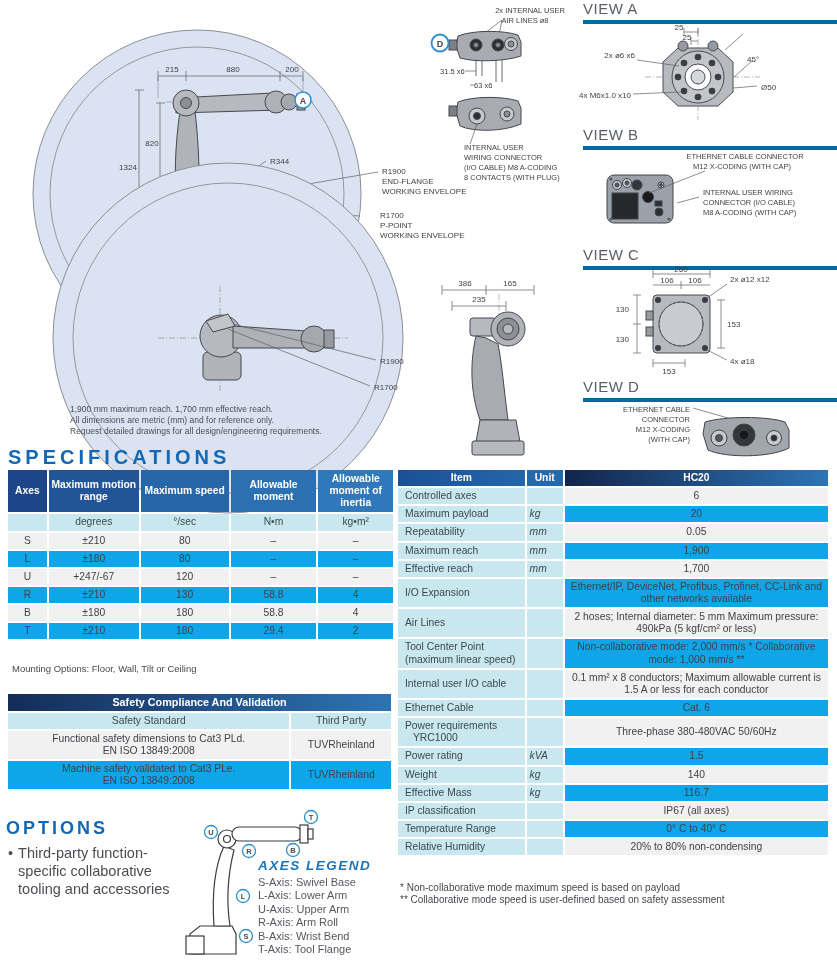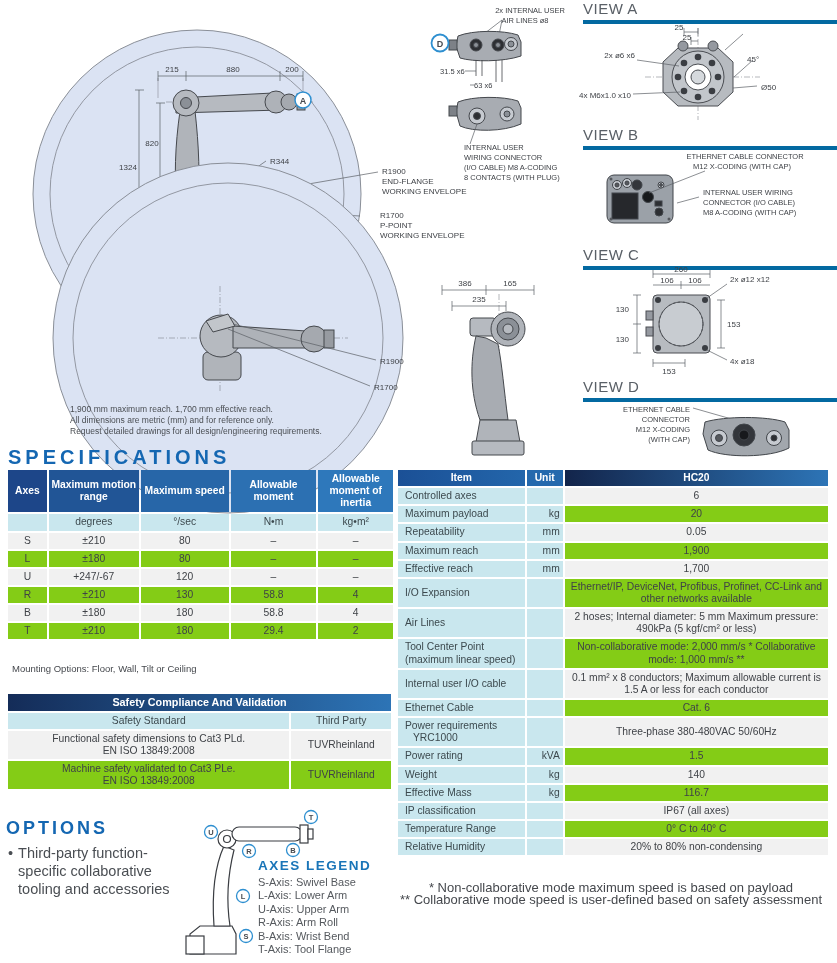--- a/index.html
+++ b/index.html
@@ -17,32 +17,32 @@
   .notes{font-size:8.5px;line-height:11px;color:#4a4e53;}
   .sec-title{font-size:20px;font-weight:bold;letter-spacing:4px;color:#1467b2;}
   .opt-title{font-size:18px;font-weight:bold;letter-spacing:3px;color:#1467b2;}
   table{border-collapse:separate;border-spacing:2px;table-layout:fixed;}
   td,th{font-size:10.3px;line-height:1.18;padding:2px 3px;vertical-align:middle;}
   th{color:#fff;font-weight:bold;text-align:center;}
   .axes-t th{padding:3px 2px;}
   .h1{background:#1d4689;}.h2{background:#215596;}.h3{background:#2766a8;}
   .h4{background:#2c70b2;}.h5{background:#2e78bb;}
   .cyan{background:#c9e7ee;color:#3c494e;text-align:center;}
-  .r0{background:#f1f1f1;}.r1{background:#84cc16;}
+  .r0{background:#f1f1f1;}.r1{background:#0ea5e9;}
   td.ct{text-align:center;}
   .spec-t td.item{background:#c9e7ee;color:#3c494e;text-align:left;padding-left:7px;}
-  .spec-t td.unit{background:#c9e7ee;color:#3c494e;text-align:right;}
+  .spec-t td.unit{background:#c9e7ee;color:#3c494e;text-align:left;font-style:italic;}
   .spec-t td.val{text-align:center;}
   .spec-t th.item-h{background:linear-gradient(90deg,#1b5096,#2366ab);}
   .spec-t th.unit-h{background:#2469ad;}
   .spec-t th.val-h{background:linear-gradient(90deg,#13254b,#2d74b6);}
   .safe-t th.top{background:linear-gradient(90deg,#142c58,#2d74b6);font-size:10.8px;}
   .mount-note{font-size:9.5px;color:#45484d;}
-  .foot{font-size:13px;line-height:11.5px;color:#45484d;text-align:center;}
-  .legend-title{font-size:13.5px;font-weight:bold;letter-spacing:1.5px;color:#1a75b8;}
+  .foot{font-size:10px;line-height:11.5px;color:#45484d;}
+  .legend-title{font-size:13.5px;font-weight:bold;letter-spacing:1.5px;color:#1a75b8;font-style:italic;}
   .legend-items{font-size:11px;line-height:13.4px;color:#55595e;}
   .bullet-wrap{display:flex;font-size:14.5px;line-height:18px;color:#4a4e53;width:186px;}
   .bullet-dot{margin-right:5px;}
 </style>
 </head>
 <body>
 
 <div class="page">
 
   <svg class="abs" style="left:8px;top:18px" width="470" height="240" viewBox="0 0 470 240">

